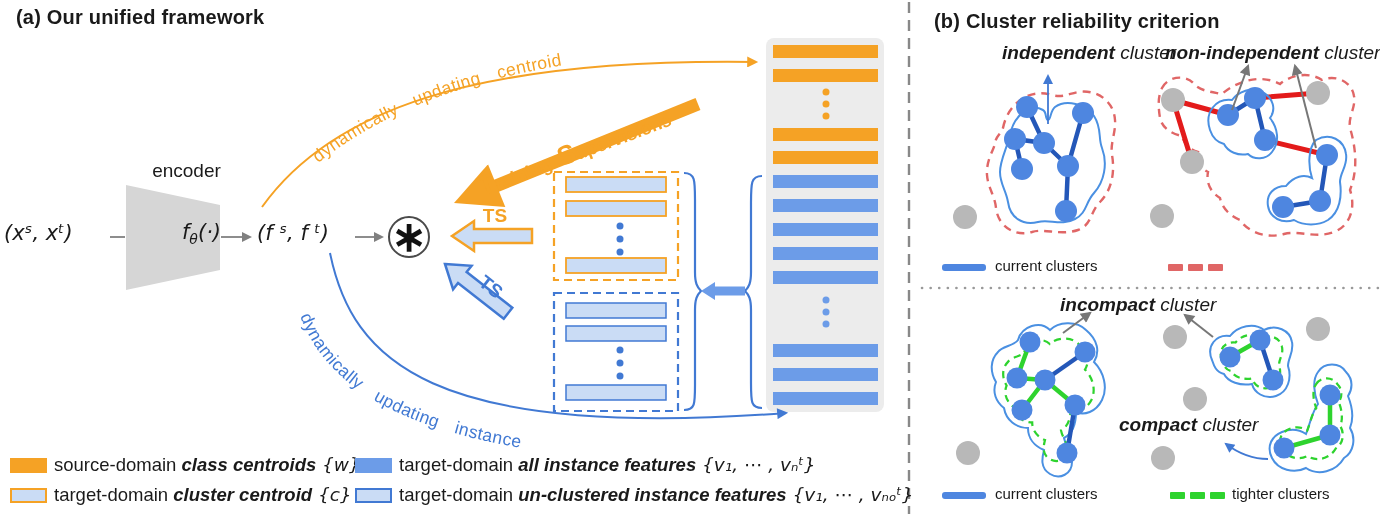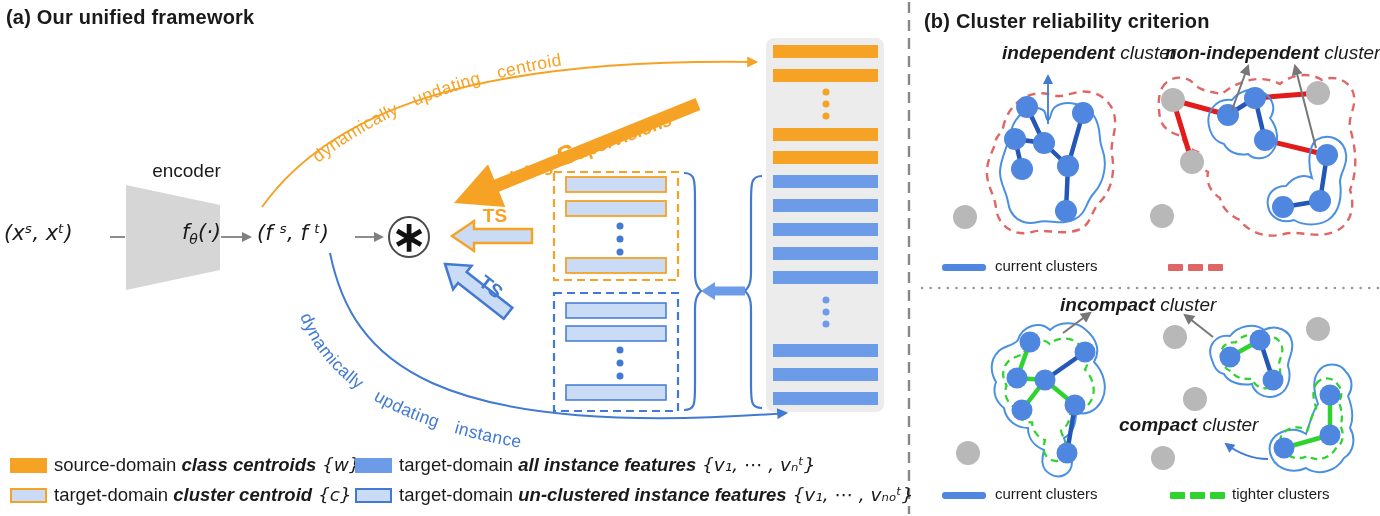--- a/index.html
+++ b/index.html
@@ -1,19 +1,19 @@
 <!DOCTYPE html>
 <html><head>
 <meta charset="utf-8">
 <style>
   html,body{margin:0;padding:0;background:#fff;}
   #fig{position:relative;width:1380px;height:516px;background:#ffffff;overflow:hidden;
        font-family:"Liberation Sans",sans-serif;color:#1a1a1a;}
   .abs{position:absolute;}
-  .title{font-weight:800;font-size:20px;letter-spacing:.2px;}
+  .title{font-weight:800;font-size:20px;letter-spacing:.2px;margin-left:10px;}
   .plain{font-weight:500;font-size:20px;}
   .math{font-family:"DejaVu Sans",sans-serif;font-style:italic;font-size:21px;}
   .mathsmall{font-family:"DejaVu Sans",sans-serif;font-style:italic;}
   .enc-label{font-size:19px;}
   .lg-row{display:flex;align-items:center;gap:7px;}
   .lg-text{font-size:18.5px;white-space:nowrap;}
   .emph{font-weight:800;font-style:italic;}
   .sw{display:inline-block;width:37px;height:15px;flex:0 0 auto;}
   .sw-orange{background:#F5A225;}
   .sw-blue{background:#6C9CE8;}

